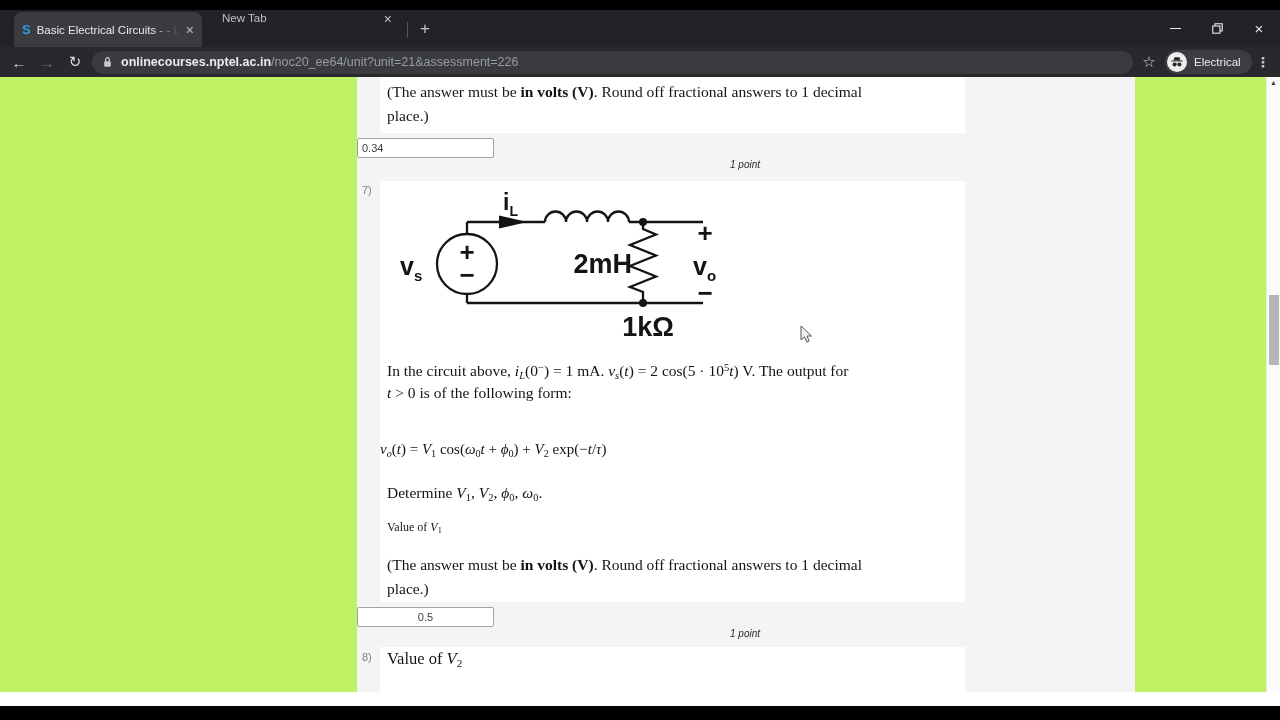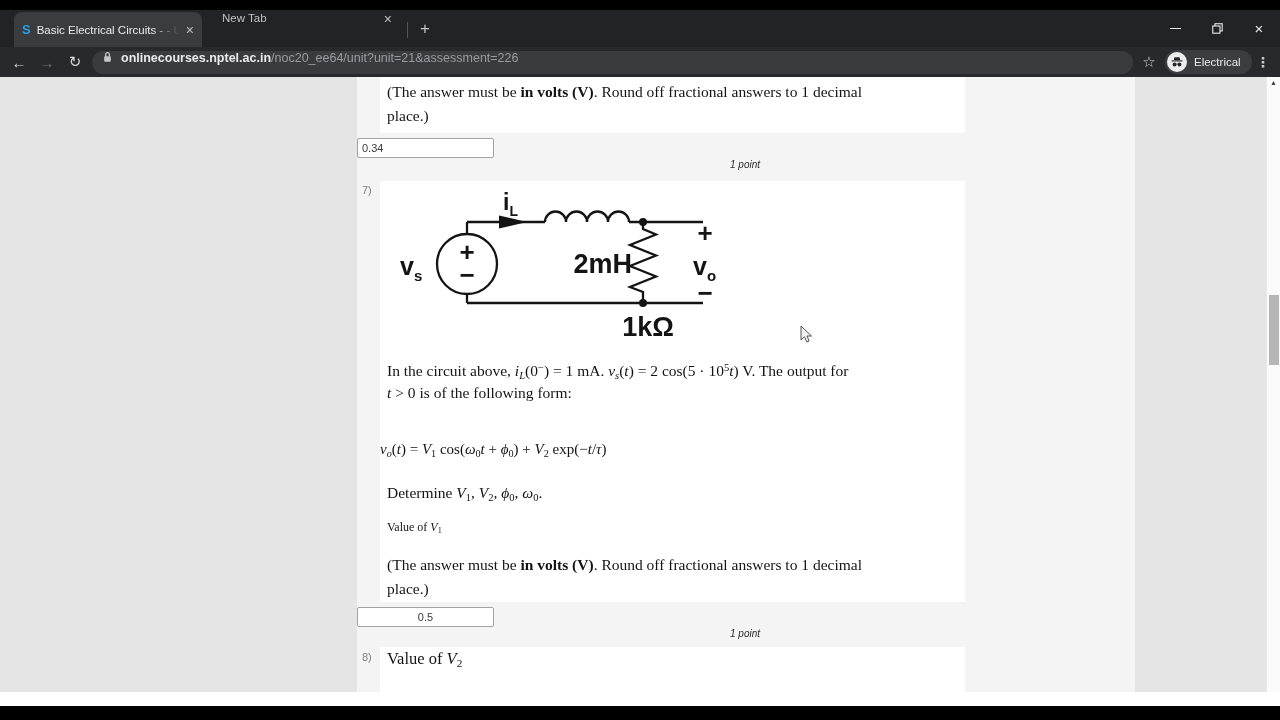--- a/index.html
+++ b/index.html
@@ -23,36 +23,36 @@
   .newtab-btn{left:413px;top:7px;width:24px;height:24px;color:#c3c6c9;font-size:17px;line-height:24px;text-align:center;border-radius:50%}
   .win-controls{right:0;top:10px;height:37px;display:flex}
   .win-btn{width:42px;height:37px;display:flex;align-items:center;justify-content:center;color:#e8eaed}
   .min-glyph{display:block;width:11px;height:1.5px;background:#e8eaed}
   .close-glyph{font-size:15px;line-height:15px}
 
   .toolbar{left:0;top:47px;width:1280px;height:30px;background:#28292d}
   .nav-ico{position:absolute;top:0;height:30px;width:26px;display:flex;align-items:center;justify-content:center;
     font-size:15px;color:#d6d9dc}
   .omnibox{position:absolute;left:92px;top:3.5px;width:1041px;height:23px;background:#3a3b3f;border-radius:12px;
-    display:flex;align-items:flex-start;padding:0 10px;overflow:hidden}
+    display:flex;align-items:center;padding:0 10px;overflow:hidden}
   .url{font-size:12.5px;margin-left:8px;white-space:nowrap}
   .url-domain{color:#e8eaed;font-weight:bold}
   .url-path{color:#989ca2}
   .star-btn{position:absolute;left:1138px;top:0;width:22px;height:30px;display:flex;align-items:center;justify-content:center;
     color:#cfd1d4;font-size:15px}
   .incog{position:absolute;left:1165px;top:3px;height:24px;border-radius:12px;background:#3c3d41;
     display:flex;align-items:center;padding-right:11px}
   .incog-circle{width:20px;height:20px;border-radius:50%;background:#ededee;margin:2px 7px 2px 2px;
     display:flex;align-items:center;justify-content:center}
   .incog-label{color:#e8eaed;font-size:11.5px}
   .menu-btn{position:absolute;left:1252px;top:0;width:22px;height:30px;display:flex;align-items:center;justify-content:center;
     color:#c6c8cb;font-size:14px;font-weight:bold}
 
   
-  .page{left:0;top:77px;width:1280px;height:615px;background:#e5e5e5;overflow:hidden}
+  .page{left:0;top:77px;width:1280px;height:615px;background:#bef264;overflow:hidden}
   .content-col{left:357px;top:0;width:778px;height:615px;background:#f4f4f5}
   .white-block{background:#fff}
   .serif{font-family:"Liberation Serif","DejaVu Serif",serif;color:#141414;font-size:15.5px}
   .nowrap{white-space:nowrap}
   .q-num{font-size:11px;color:#808080}
   .points{width:776px;left:357px;text-align:center;font-style:italic;font-size:10px;color:#2b2b2b}
   .answer-input{position:absolute;left:357px;width:137px;height:20px;border:1px solid #a3a3a3;border-radius:2px;
     background:#fff;font-family:"Liberation Sans","DejaVu Sans",sans-serif;font-size:11px;color:#3c3c3c;padding:0 4px;outline:none}
   .formula{width:585px;left:380px;text-align:left;font-family:"Liberation Serif","DejaVu Serif",serif;font-size:15px;color:#141414}
 

